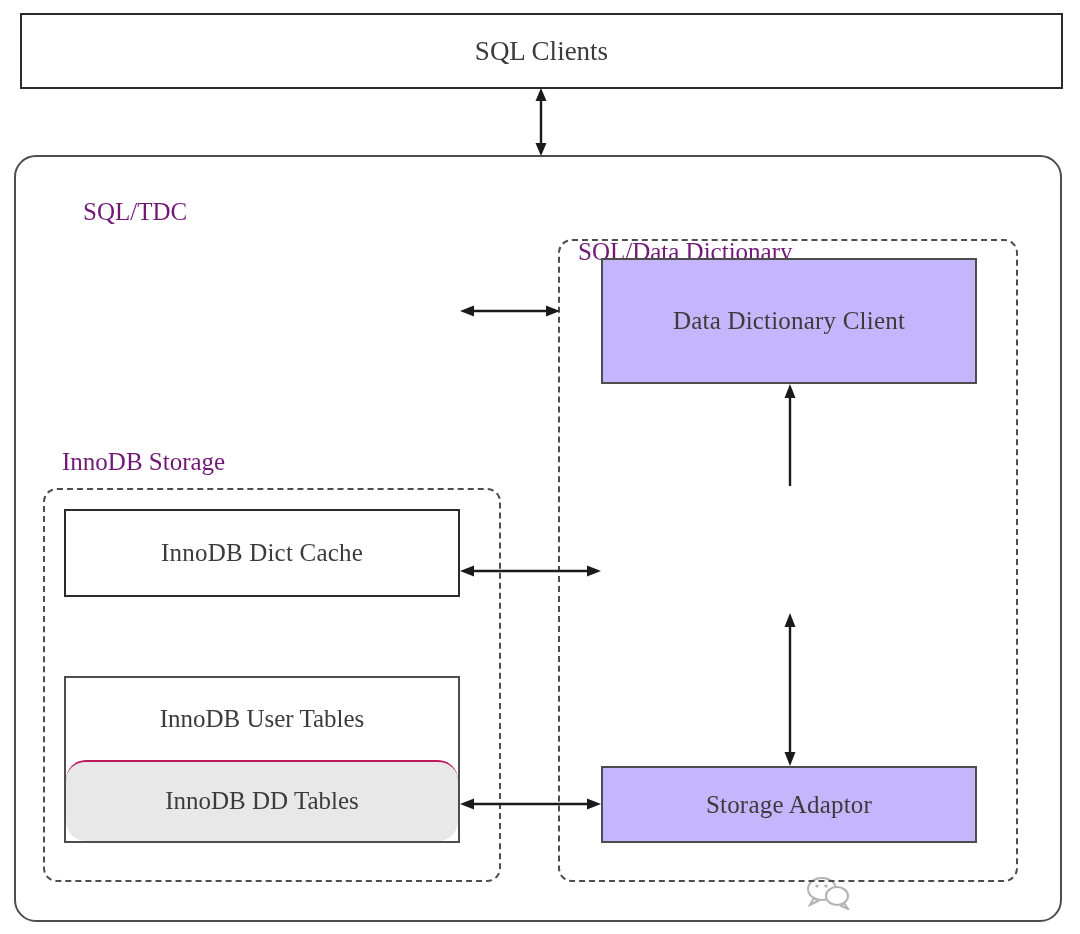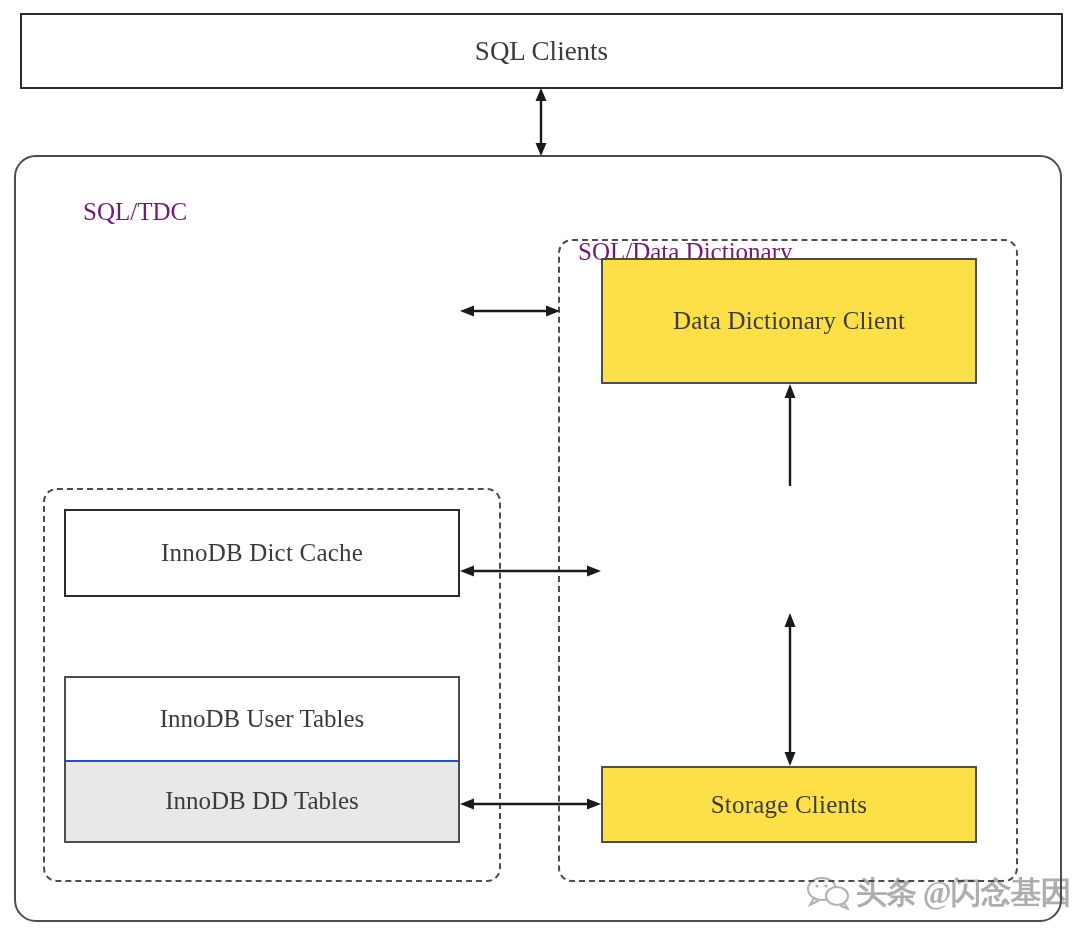--- a/index.html
+++ b/index.html
@@ -29,21 +29,21 @@
     justify-content: center;
     text-align: center;
     color: #3b3b3b;
     border: 2px solid #4d4d4d;
     background: #ffffff;
     font-size: 25px;
     letter-spacing: 0.2px;
     line-height: 1.2;
   }
   .node.filled {
-    background: #fde047;
+    background: #c4b5fd;
   }
   .node.thin {
     border: 2px solid #2b2b2b;
   }
 
   
   #sql-clients {
     position: absolute;
     left: 20px;
     top: 13px;
@@ -99,21 +99,22 @@
   .split-node .cell {
     flex: 1 1 50%;
     display: flex;
     align-items: center;
     justify-content: center;
     color: #3b3b3b;
     font-size: 25px;
     box-sizing: border-box;
   }
   .split-node .cell.divider-top {
-    border-top: 2px solid #1d4ed8;
+    border-top: 2px solid #be185d;
+    border-radius: 20px;
   }
   .split-node .cell.filled {
     background: #e8e8e8;
   }
 
   
   .connector {
     position: absolute;
     overflow: visible;
   }
@@ -180,20 +181,21 @@
     <line x1="11" y1="14" x2="89" y2="14"></line>
     <polygon points="0,14 14,8.5 14,19.5"></polygon>
     <polygon points="100,14 86,8.5 86,19.5"></polygon>
   </svg>
 
   <svg class="connector" style="left:776px; top:384px; width:28px; height:102px;" viewBox="0 0 28 102">
     <line x1="14" y1="13" x2="14" y2="102"></line>
     <polygon points="14,0 8.5,14 19.5,14"></polygon>
   </svg>
 
+  <div class="group-label" style="left:62px; top:448px;">InnoDB Storage</div>
 
   <div class="group-frame" style="left:43px; top:488px; width:458px; height:394px;"></div>
 
   <div class="node thin" style="left:64px; top:509px; width:396px; height:88px;">InnoDB Dict Cache</div>
 
 
   <svg class="connector" style="left:460px; top:557px; width:141px; height:28px;" viewBox="0 0 141 28">
     <line x1="11" y1="14" x2="130" y2="14"></line>
     <polygon points="0,14 14,8.5 14,19.5"></polygon>
     <polygon points="141,14 127,8.5 127,19.5"></polygon>
@@ -203,35 +205,34 @@
     <line x1="14" y1="13" x2="14" y2="140"></line>
     <polygon points="14,0 8.5,14 19.5,14"></polygon>
     <polygon points="14,153 8.5,139 19.5,139"></polygon>
   </svg>
 
   <div class="split-node" style="left:64px; top:676px; width:396px; height:167px;">
     <div class="cell">InnoDB User Tables</div>
     <div class="cell filled divider-top">InnoDB DD Tables</div>
   </div>
 
-  <div class="node filled" style="left:601px; top:766px; width:376px; height:77px;">Storage Clients</div>
+  <div class="node filled" style="left:601px; top:766px; width:376px; height:77px;">Storage Adaptor</div>
 
   <svg class="connector" style="left:460px; top:790px; width:141px; height:28px;" viewBox="0 0 141 28">
     <line x1="11" y1="14" x2="130" y2="14"></line>
     <polygon points="0,14 14,8.5 14,19.5"></polygon>
     <polygon points="141,14 127,8.5 127,19.5"></polygon>
   </svg>
 
   <div id="watermark">
     <div class="wm-bubble">
       <svg width="44" height="34" viewBox="0 0 44 34">
         <ellipse cx="16" cy="13" rx="14" ry="11" fill="none" stroke="#4a4a4a" stroke-width="2"></ellipse>
         <path d="M8 22 L4 29 L12 25 Z" fill="none" stroke="#4a4a4a" stroke-width="2"></path>
         <ellipse cx="31" cy="20" rx="11" ry="9" fill="#ffffff" stroke="#4a4a4a" stroke-width="2"></ellipse>
         <path d="M38 27 L42 33 L35 30 Z" fill="none" stroke="#4a4a4a" stroke-width="2"></path>
         <circle cx="11" cy="10" r="1.6" fill="#4a4a4a"></circle>
         <circle cx="20" cy="10" r="1.6" fill="#4a4a4a"></circle>
       </svg>
     </div>
-    <div class="wm-text">头条 @闪念基因</div>
   </div>
 
 </div>
 
 </body></html>

